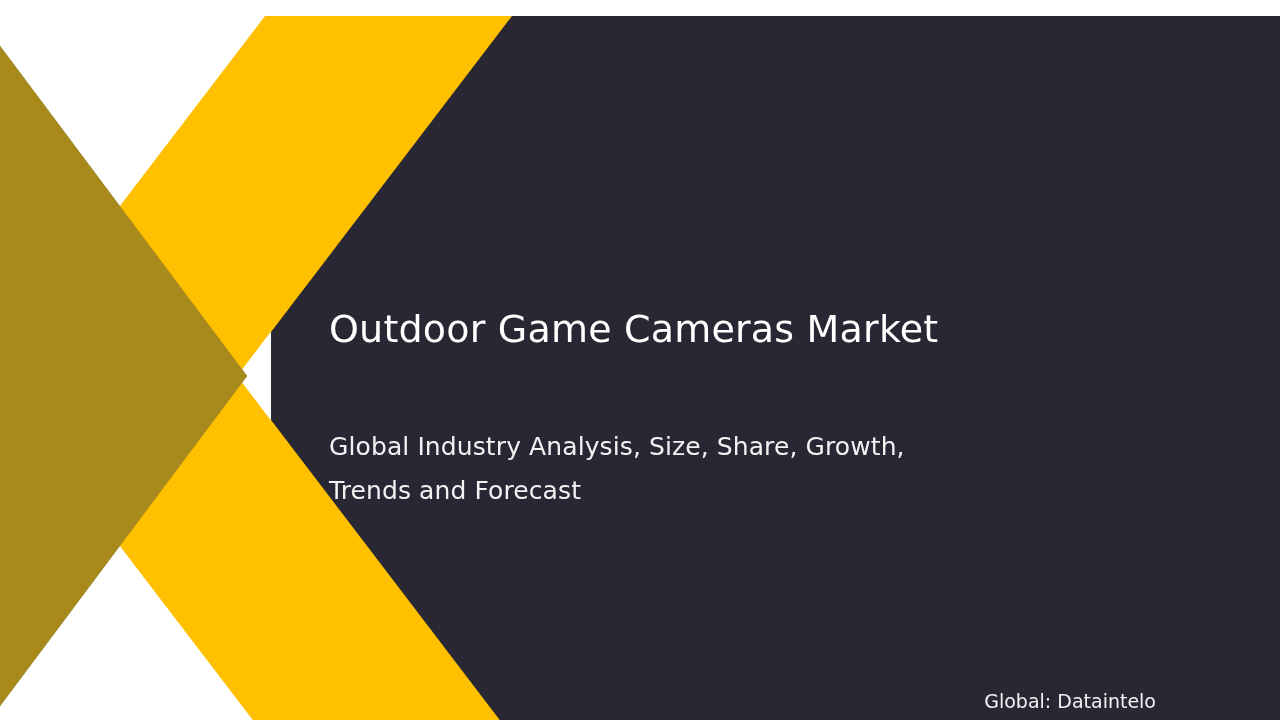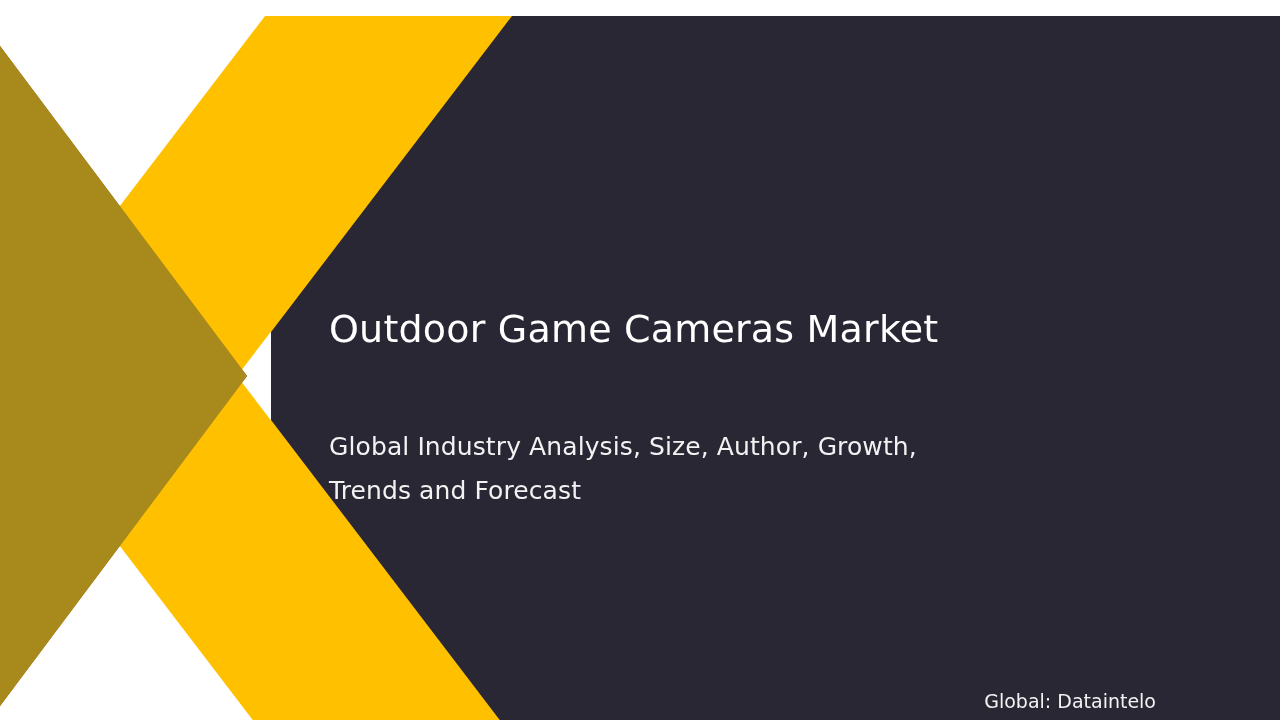--- a/index.html
+++ b/index.html
@@ -93,18 +93,18 @@
 
     <rect x="271" y="0" width="1009" height="720" fill="#2a2735"></rect>
 
     <polygon points="271,0 512,0 271,316" fill="#ffc000"></polygon>
     <polygon points="271,404 512,720 271,720" fill="#ffc000"></polygon>
   </svg>
 
   <div id="text-block">
     <h1 id="slide-title">Outdoor Game Cameras Market</h1>
 
-    <p id="slide-subtitle">Global Industry Analysis, Size, Author, Growth, Trends and Forecast</p>
+    <p id="slide-subtitle">Global Industry Analysis, Size, Share, Growth, Trends and Forecast</p>
   </div>
 
   <div id="author-line">Global: Dataintelo</div>
 
 </div>
 
 </body></html>

